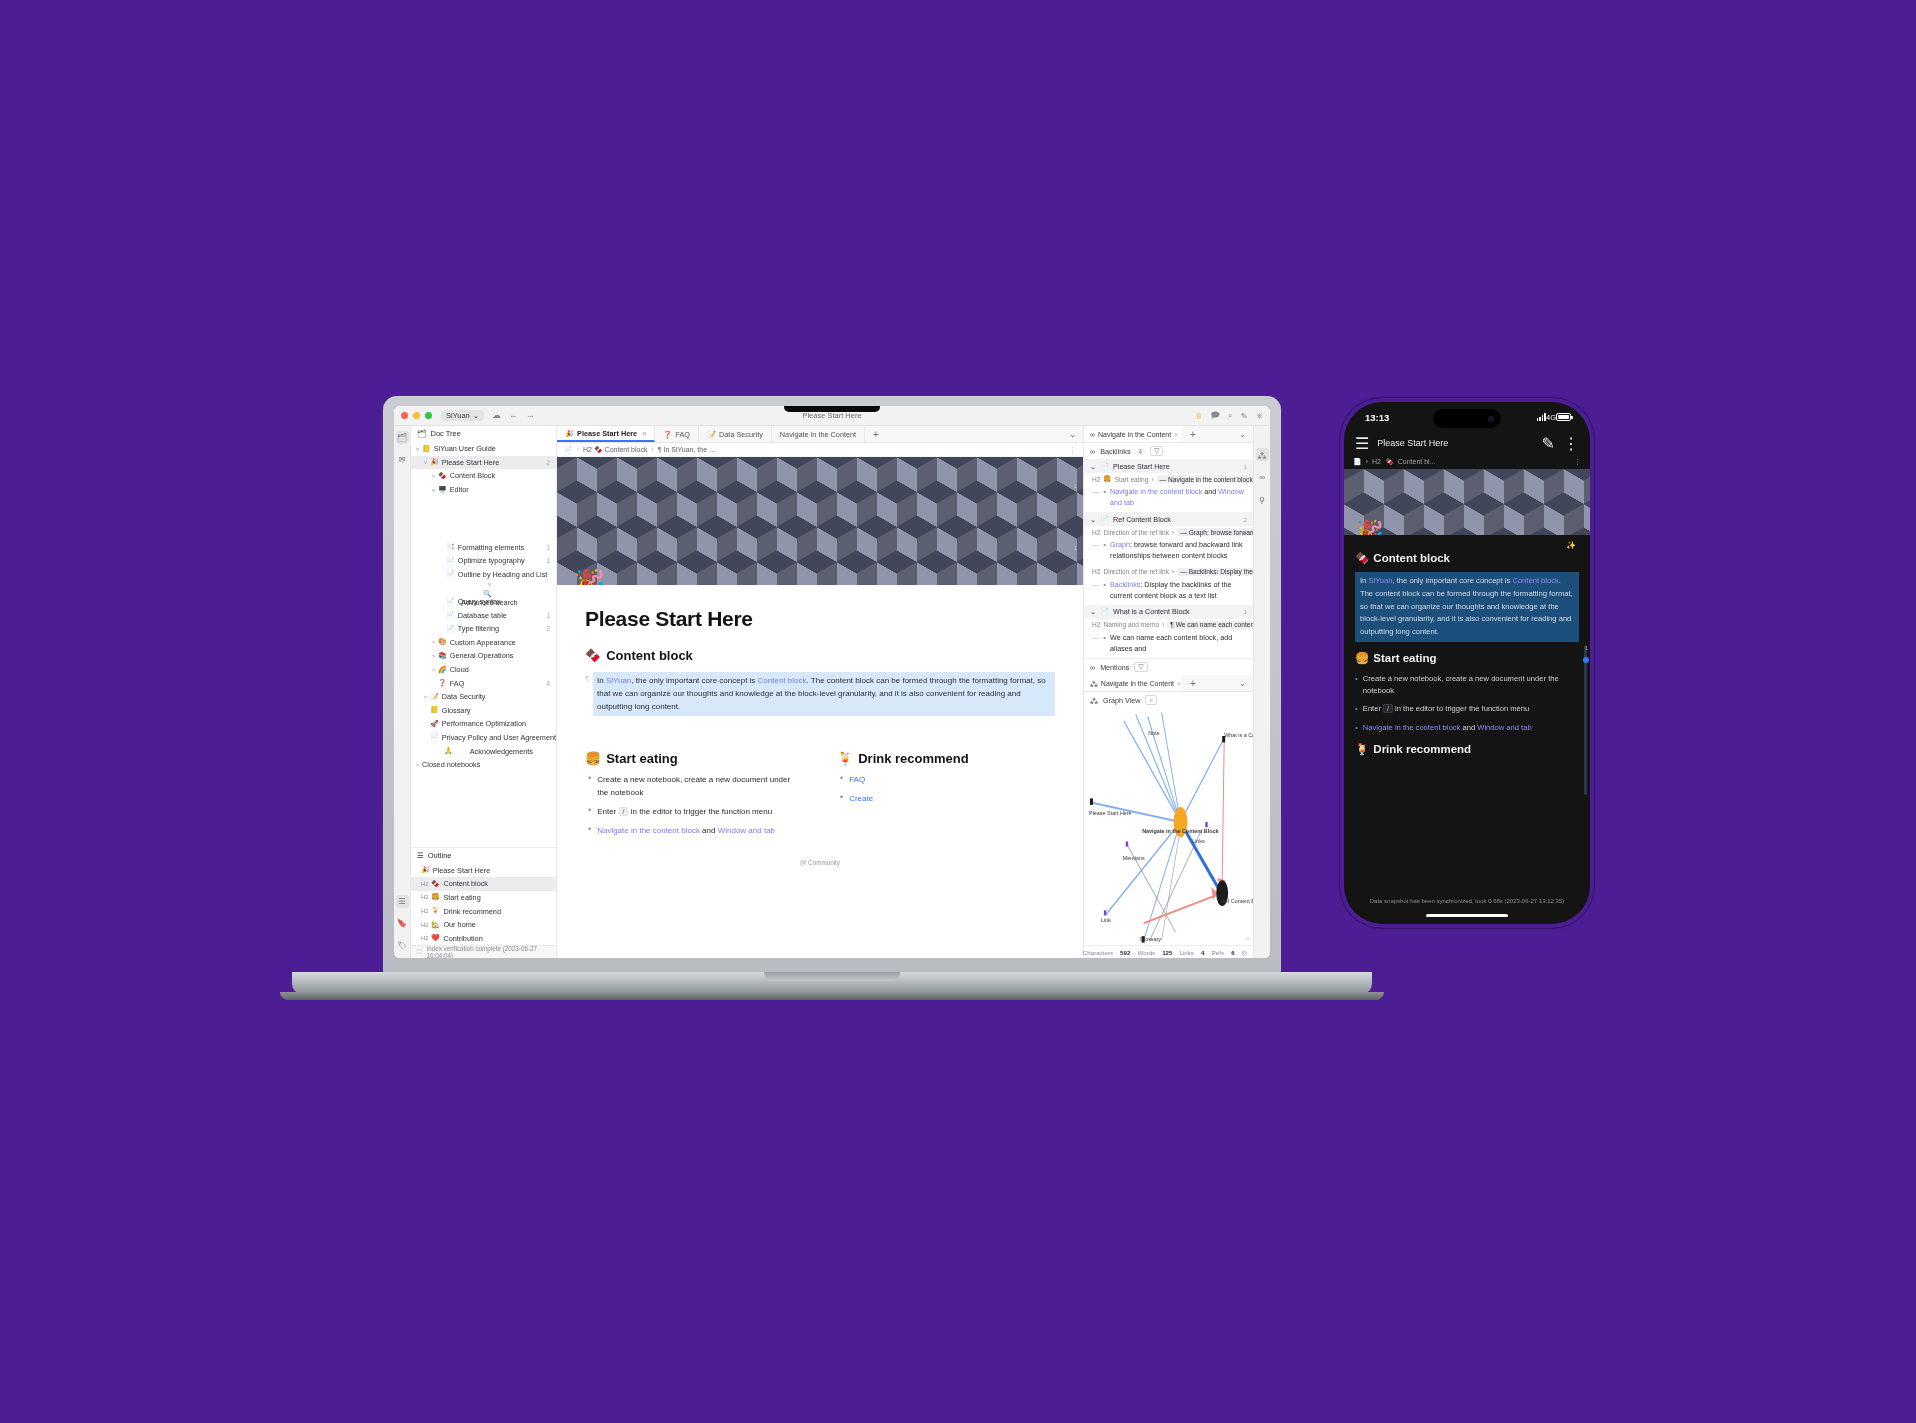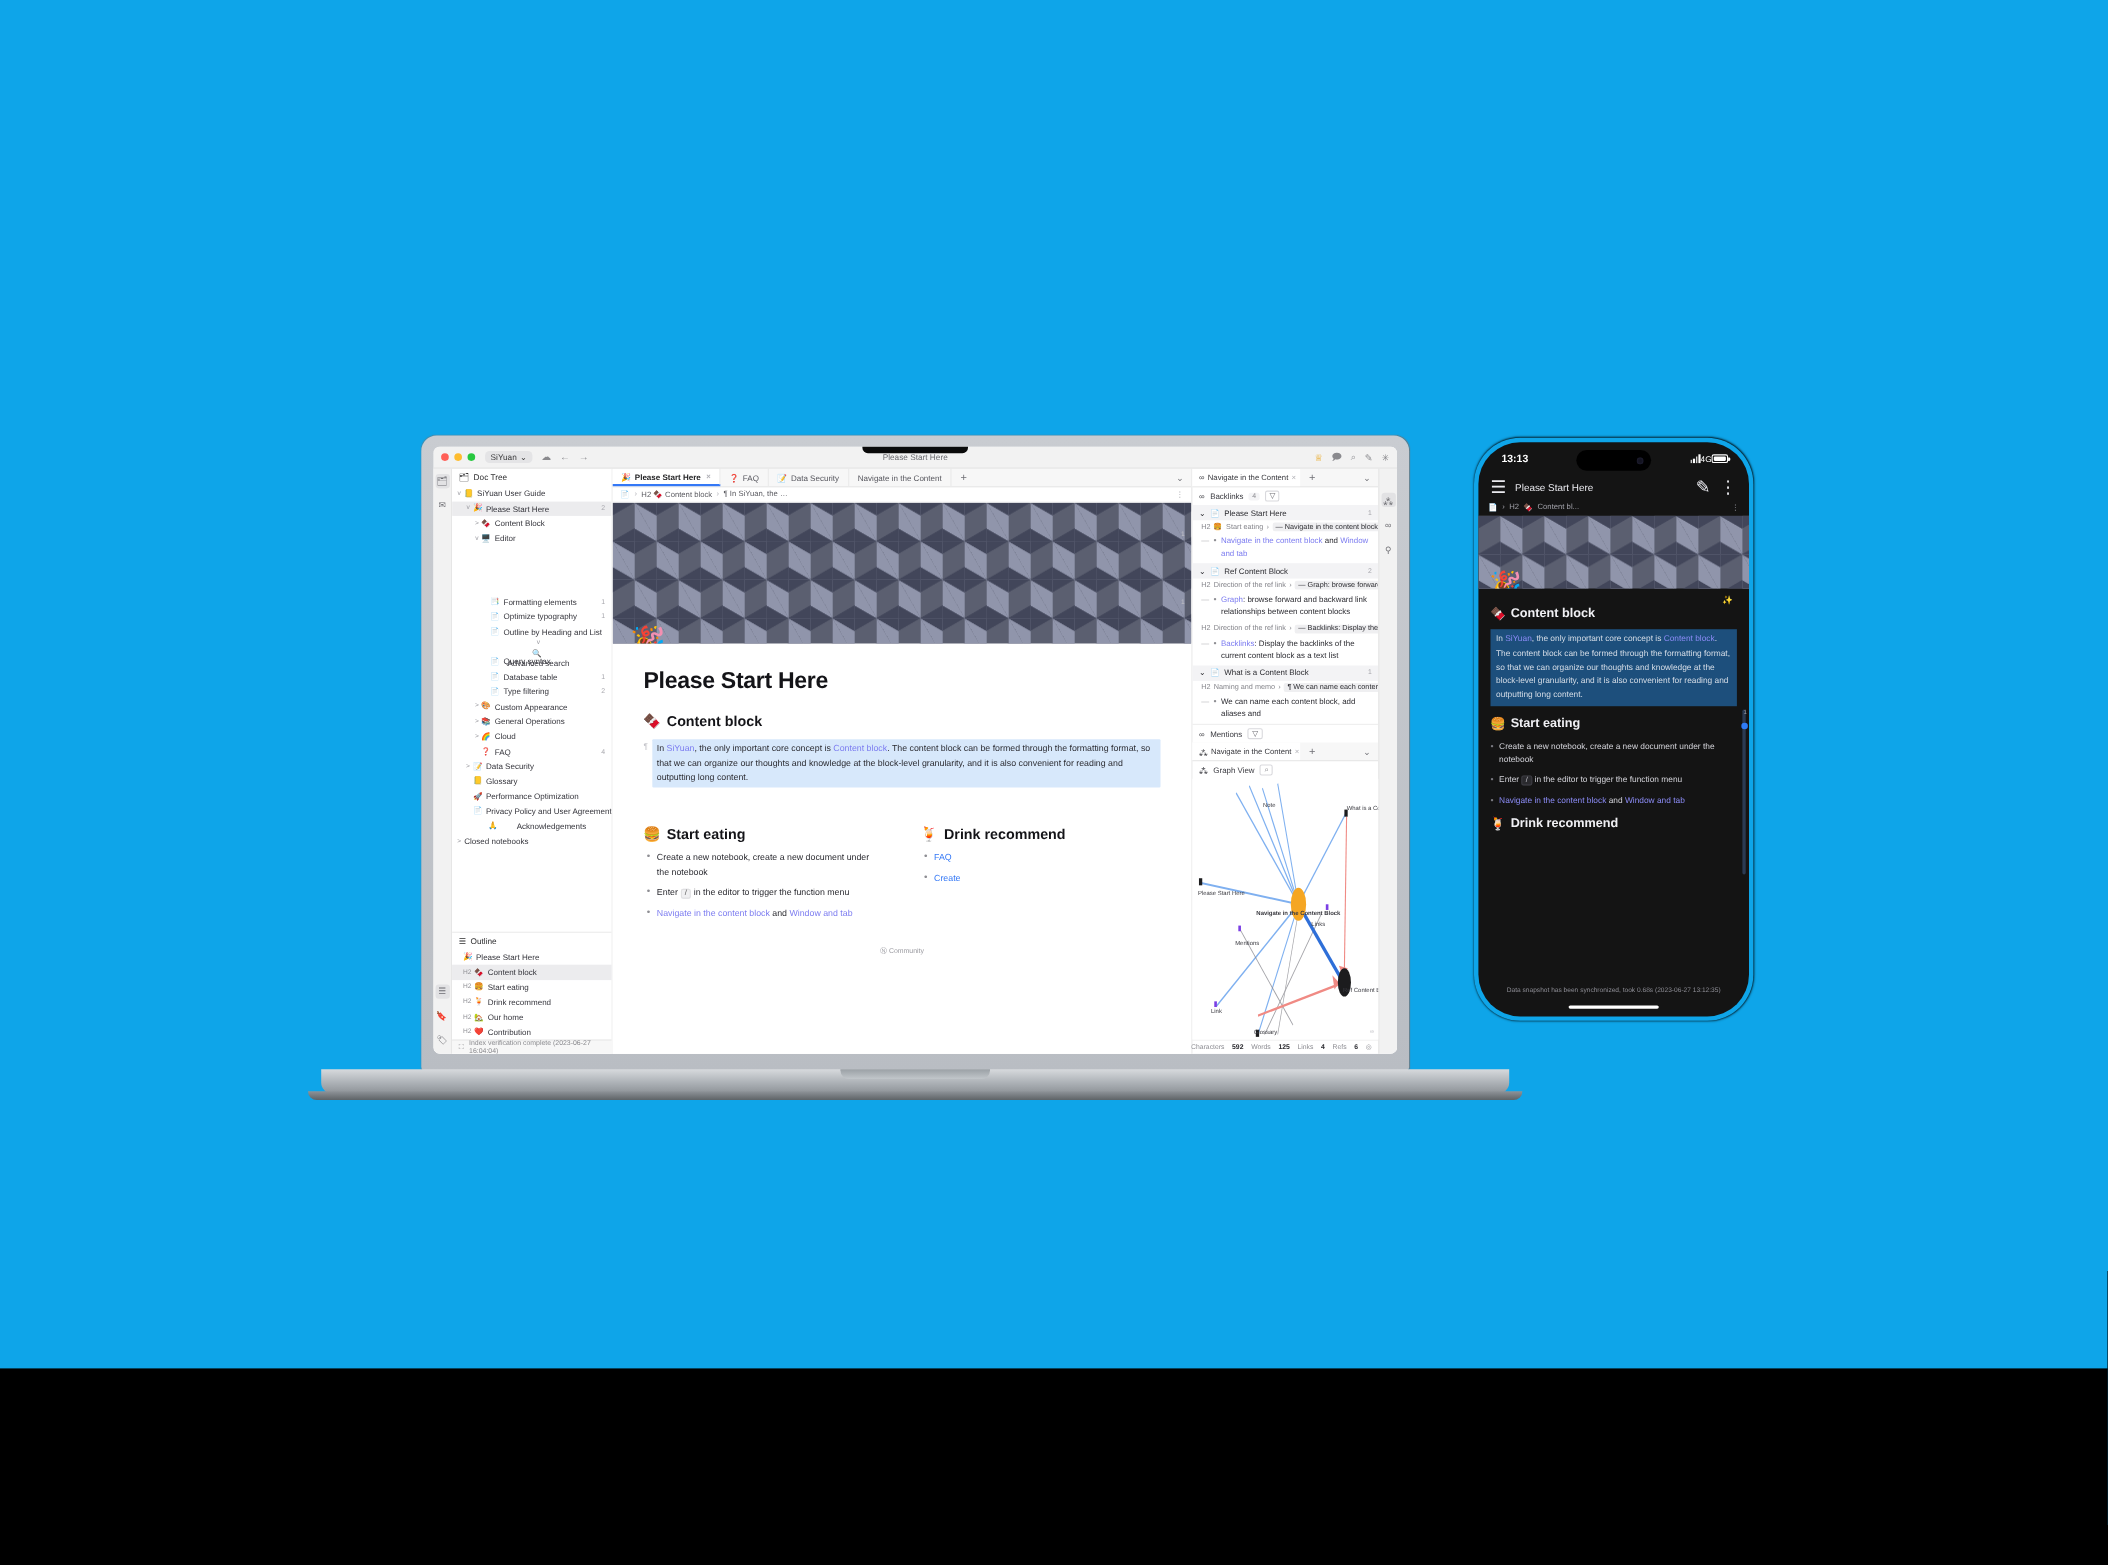--- a/index.html
+++ b/index.html
@@ -1,21 +1,21 @@
 <!DOCTYPE html>
 <html><head>
 <meta charset="utf-8">
 <style>
   * { box-sizing: border-box; margin: 0; padding: 0; }
   html, body {
     width: 1916px; height: 1423px;
     background: #000; overflow: hidden;
     font-family: "Liberation Sans", sans-serif;
   }
-  .stage { position: relative; width: 1916px; height: 1244px; background: #0ea5e9; }
+  .stage { position: relative; width: 1916px; height: 1423px; background: #4c1d95; }
 
   
   .laptop { position: absolute; left: 383px; top: 396px; width: 898px; height: 578px; }
   .laptop-lid {
     position: absolute; left: 0; top: 0; width: 898px; height: 578px;
     background: linear-gradient(180deg,#c9ccd1 0%, #b9bdc3 100%);
     border-radius: 14px 14px 4px 4px;
     padding: 10px 11px 16px 11px;
     box-shadow: 0 0 1px #6f7478;
   }

